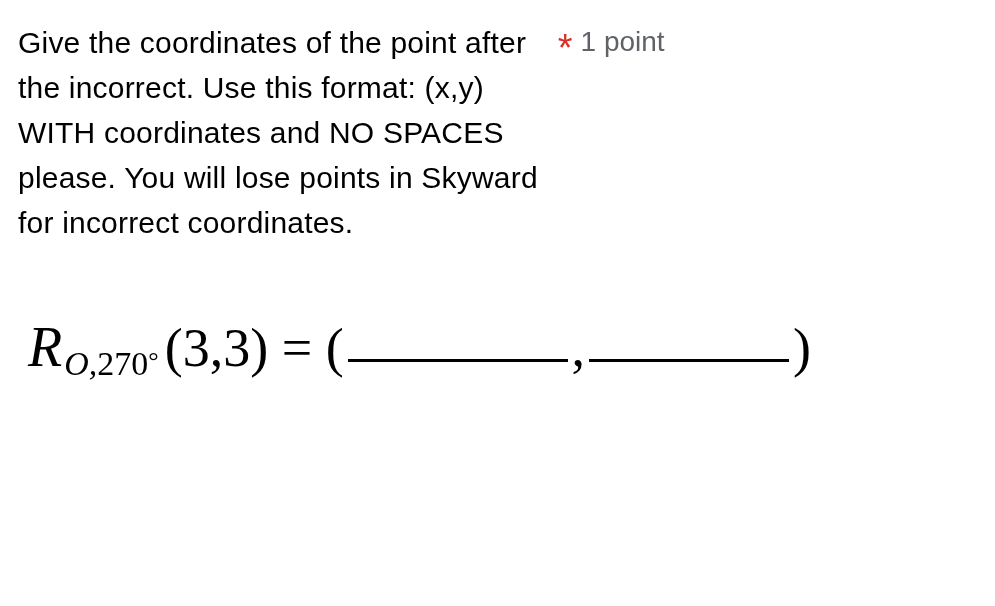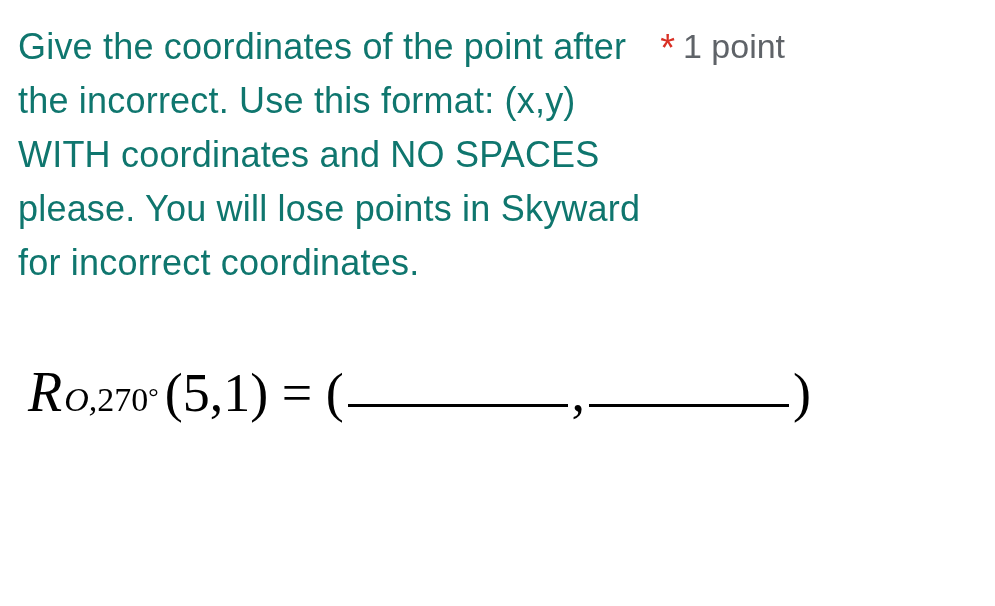--- a/index.html
+++ b/index.html
@@ -10,35 +10,35 @@
       font-family: Arial, Helvetica, sans-serif;
       padding: 20px 18px;
       color: #202124;
       position: relative;
     }
     .question-header {
       display: flex;
       align-items: flex-start;
     }
     .question-text {
-      font-size: 36px;
+      font-size: 30px;
       line-height: 1.5;
-      color: #0f766e;
+      color: #000000;
       letter-spacing: 0.2px;
       max-width: 800px;
     }
     .required-star {
       color: #d93025;
       font-size: 38px;
       margin-left: 20px;
       margin-right: 8px;
       line-height: 1.5;
     }
     .points {
-      font-size: 34px;
+      font-size: 28px;
       color: #5f6368;
       line-height: 1.55;
       white-space: nowrap;
     }
     .math-expression {
       margin-top: 70px;
       margin-left: 10px;
       font-family: 'Times New Roman', Times, serif;
       font-size: 54px;
       color: #000000;
@@ -46,21 +46,21 @@
       align-items: baseline;
     }
     .math-R {
       font-style: italic;
       font-size: 56px;
     }
     .math-sub {
       font-size: 34px;
       font-style: italic;
       position: relative;
-      top: 0;
+      top: 9px;
       margin-left: 2px;
     }
     .math-sub .degree {
       font-style: normal;
       font-size: 26px;
       position: relative;
       top: -6px;
     }
     .math-main {
       margin-left: 6px;
@@ -91,15 +91,15 @@
   <span class="required-star">*</span>
   <span class="points">1 point</span>
 </div>
 
 <div class="math-expression">
   <span class="math-R">R</span>
   <span class="math-sub">
     <span>O</span><span>,</span><span style="font-style:normal">270</span><span class="degree">°</span>
   </span>
   <span class="math-main">
-    <span>(5,1)</span><span> = </span><span>(</span><span class="blank-line"></span><span>,</span><span class="blank-line second"></span><span>)</span>
+    <span>(3,3)</span><span> = </span><span>(</span><span class="blank-line"></span><span>,</span><span class="blank-line second"></span><span>)</span>
   </span>
 </div>
 
 </body></html>

